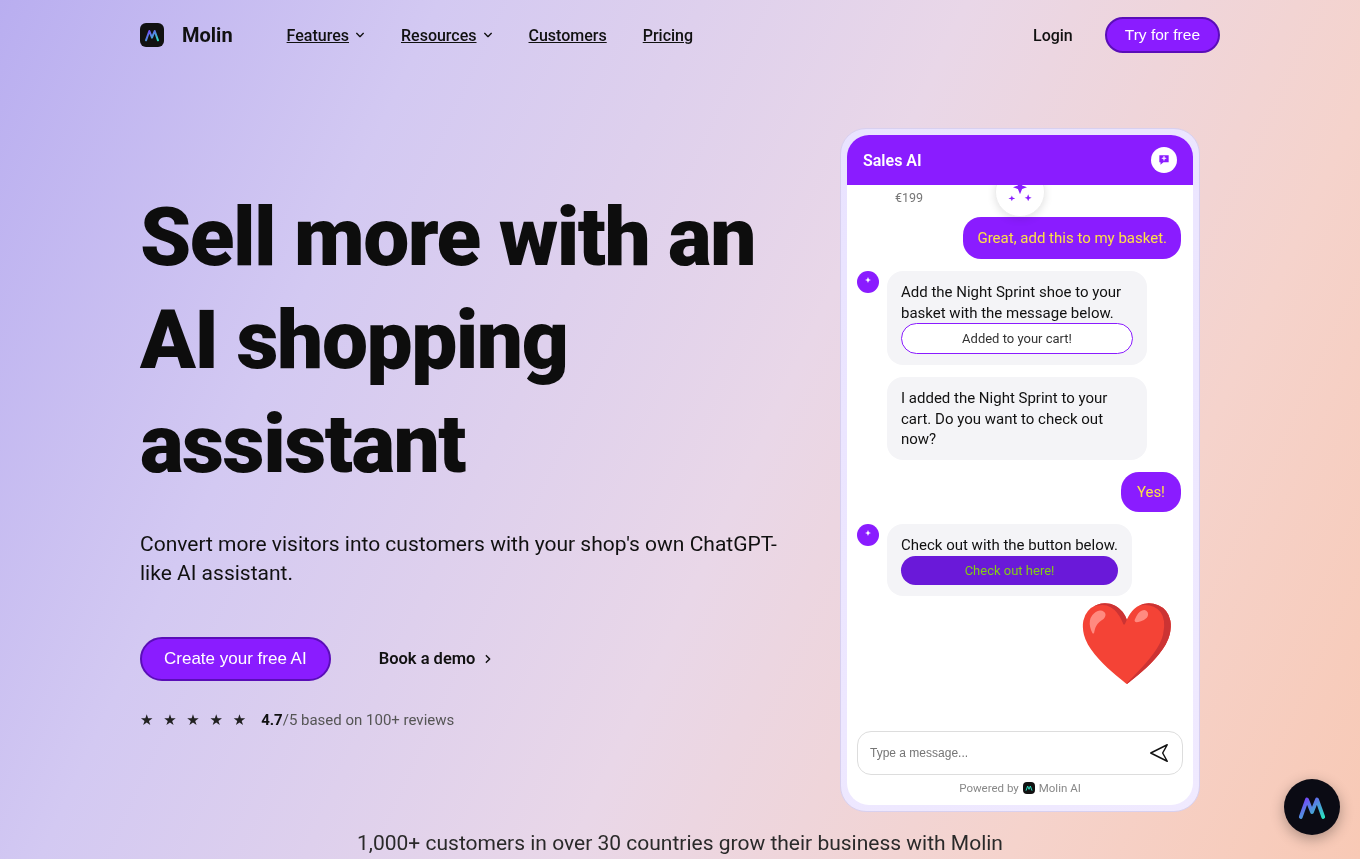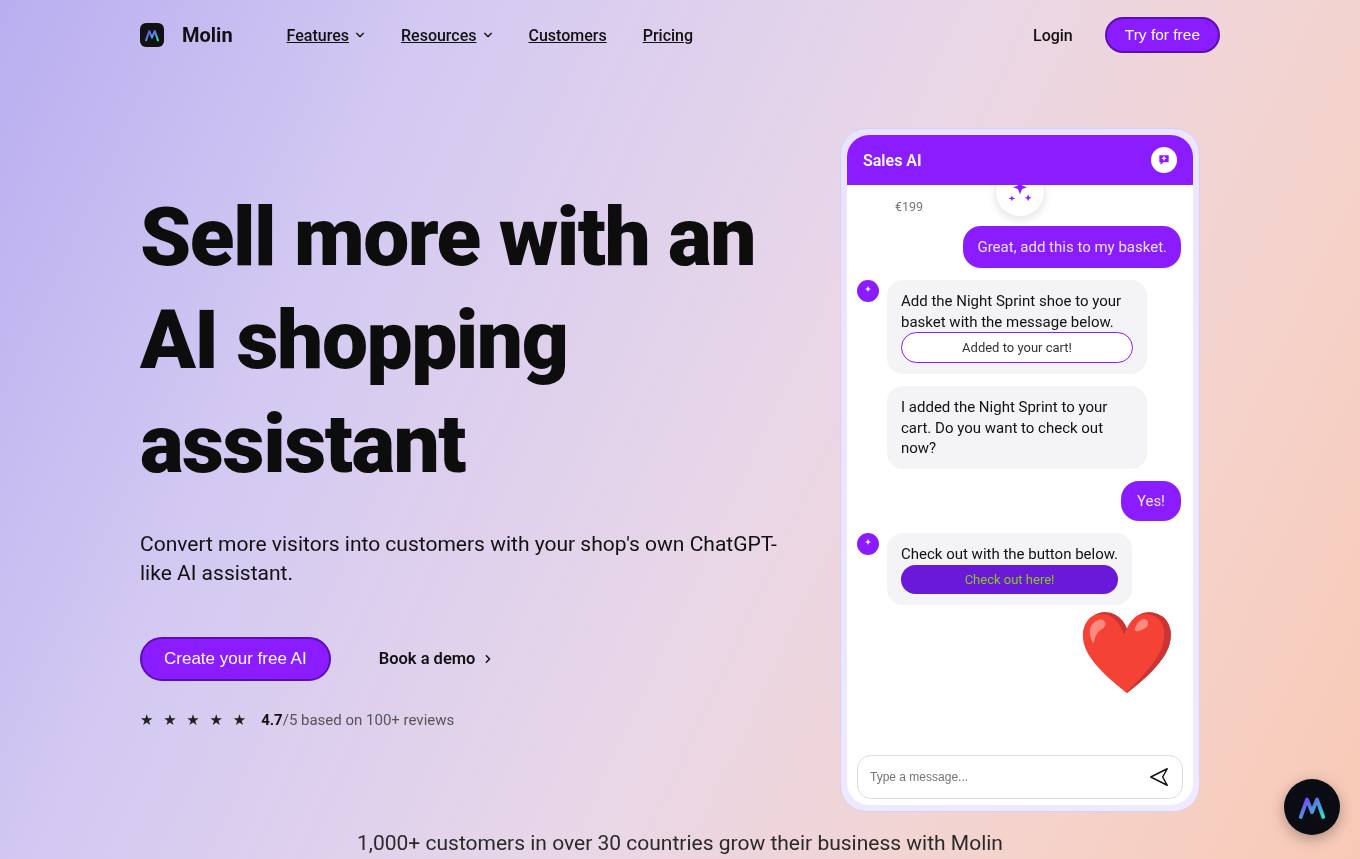--- a/index.html
+++ b/index.html
@@ -160,21 +160,21 @@
   width: 26px; height: 26px;
   border-radius: 50%;
   background: #fff;
   color: #8a1cff;
   display: flex; align-items: center; justify-content: center;
   font-weight: 900;
   font-size: 18px;
 }
 .chat-body {
   flex: 1;
-  padding: 16px 12px 6px 12px;
+  padding: 7px 12px 6px 12px;
   overflow: hidden;
   position: relative;
   display: flex;
   flex-direction: column;
   gap: 12px;
 }
 .top-stub {
   margin-left: 36px;
   margin-top: -4px;
 }
@@ -194,21 +194,21 @@
 }
 .bubble {
   border-radius: 16px;
   padding: 11px 14px;
   font-size: 15px;
   line-height: 1.35;
   max-width: 260px;
 }
 .bubble.user {
   background: #8a1cff;
-  color: #e5e5e5;
+  color: #fde047;
   align-self: flex-end;
   border-radius: 18px;
 }
 .bubble.bot-block {
   background: #f4f4f7;
   align-self: flex-start;
   color: #111;
   margin-left: 28px;
   position: relative;
 }
@@ -424,20 +424,29 @@
           <div class="heart">❤️</div>
         </div>
 
         <div class="chat-input-row">
           <input type="text" placeholder="Type a message..." style="">
           <svg class="send-ic" viewBox="0 0 24 24">
               <path d="M3 12l18-9-5 9 5 9z" fill="none" stroke="#111" stroke-width="1.6" stroke-linejoin="round"></path>
             </svg>
         </div>
 
+        <div class="powered">
+          <span>Powered by</span>
+          <span class="mini-logo">
+            <svg width="8" height="8" viewBox="0 0 24 24">
+                <path d="M3 20 L8 6 L12 16 L16 6 L21 20" fill="none" stroke="#2be0c0" stroke-width="3"></path>
+              </svg>
+          </span>
+          <span>Molin AI</span>
+        </div>
 
       </div>
     </div>
   </div>
 </section>
 
 <div class="customers-line">1,000+ customers in over 30 countries grow their business with Molin</div>
 
 <div class="fab">
   <svg width="30" height="30" viewBox="0 0 24 24">

